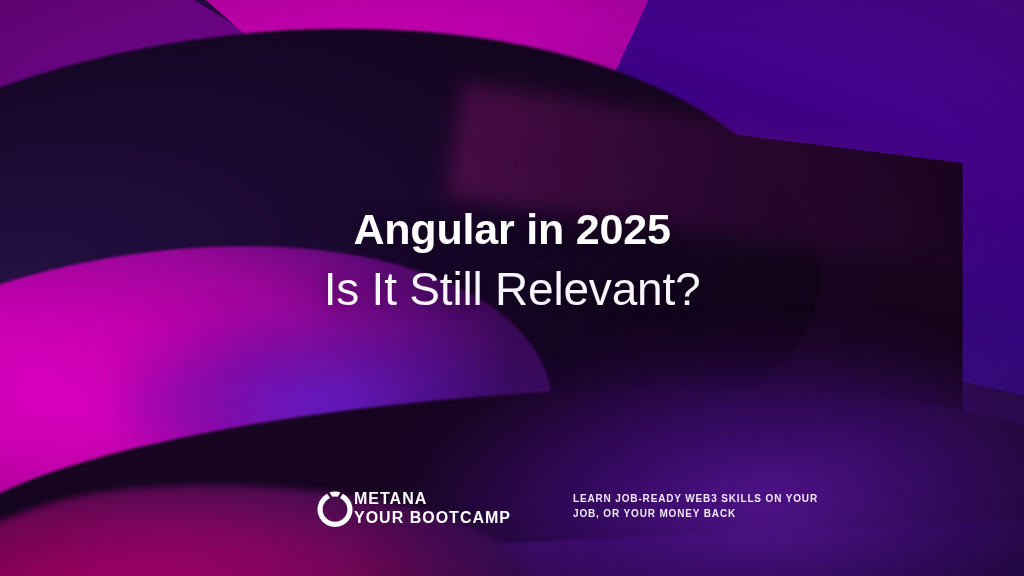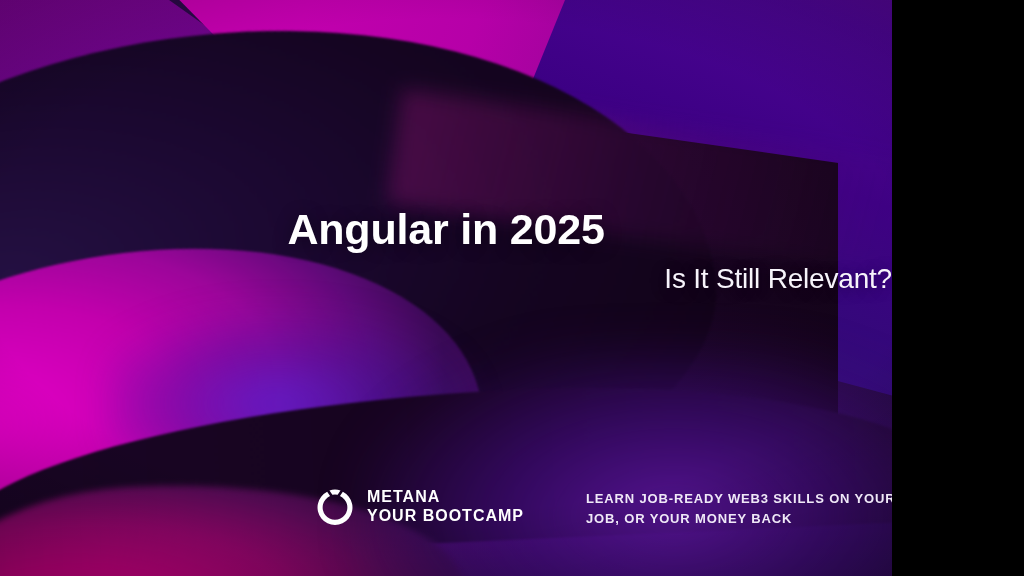--- a/index.html
+++ b/index.html
@@ -7,21 +7,21 @@
     margin: 0;
     padding: 0;
     background: #000;
   }
   body {
     font-family: "Liberation Sans", sans-serif;
   }
 
   .canvas {
     position: relative;
-    width: 892px;
+    width: 1024px;
     height: 576px;
     overflow: hidden;
     background: #2a0140;
     user-select: none;
   }
 
   
   .bg-layer {
     position: absolute;
     inset: 0;
@@ -196,41 +196,39 @@
     color: #ffffff;
     font-size: 43px;
     font-weight: 700;
     letter-spacing: -0.2px;
     line-height: 1.08;
     text-shadow: 0 2px 18px rgba(0,0,0,0.42);
   }
   .subhead {
     margin: 12px 0 0 0;
     color: #f7f4fb;
-    font-size: 28px;
+    font-size: 46px;
     font-weight: 400;
     letter-spacing: -0.2px;
     line-height: 1.1;
     text-shadow: 0 2px 16px rgba(0,0,0,0.38);
-    text-align: right;
   }
 
   .footer {
     position: absolute;
     left: 316px;
     bottom: 48px;
     display: flex;
     align-items: flex-start;
     gap: 0;
   }
 
   .brand {
     display: flex;
     align-items: center;
-    gap: 13px;
     padding-top: 6px;
   }
   .brand-mark {
     width: 38px;
     height: 38px;
     flex: 0 0 38px;
     display: block;
   }
   .brand-words {
     display: flex;
@@ -243,21 +241,21 @@
     font-size: 16px;
     font-weight: 700;
     letter-spacing: 1.0px;
     white-space: nowrap;
   }
 
   .tagline {
     margin-left: 62px;
     padding-top: 7px;
     color: #efe8f7;
-    font-size: 13px;
+    font-size: 10px;
     font-weight: 700;
     letter-spacing: 0.85px;
     line-height: 1.5;
     max-width: 225px;
     text-transform: uppercase;
   }
   .tagline-line {
     display: block;
     white-space: nowrap;
   }

